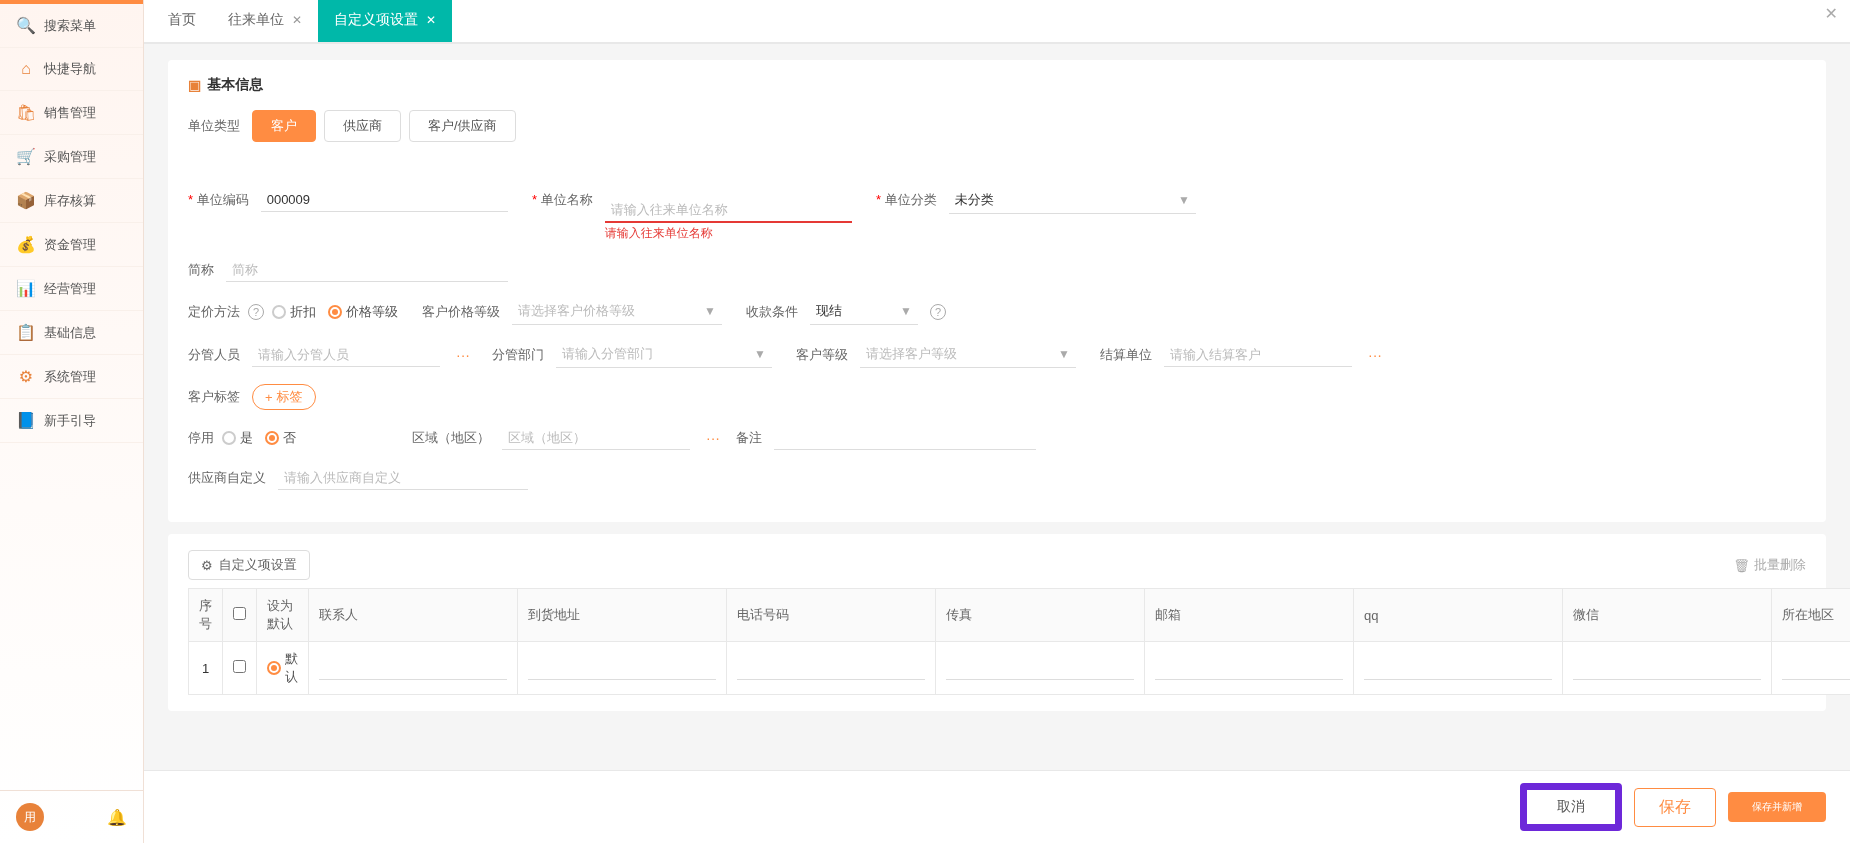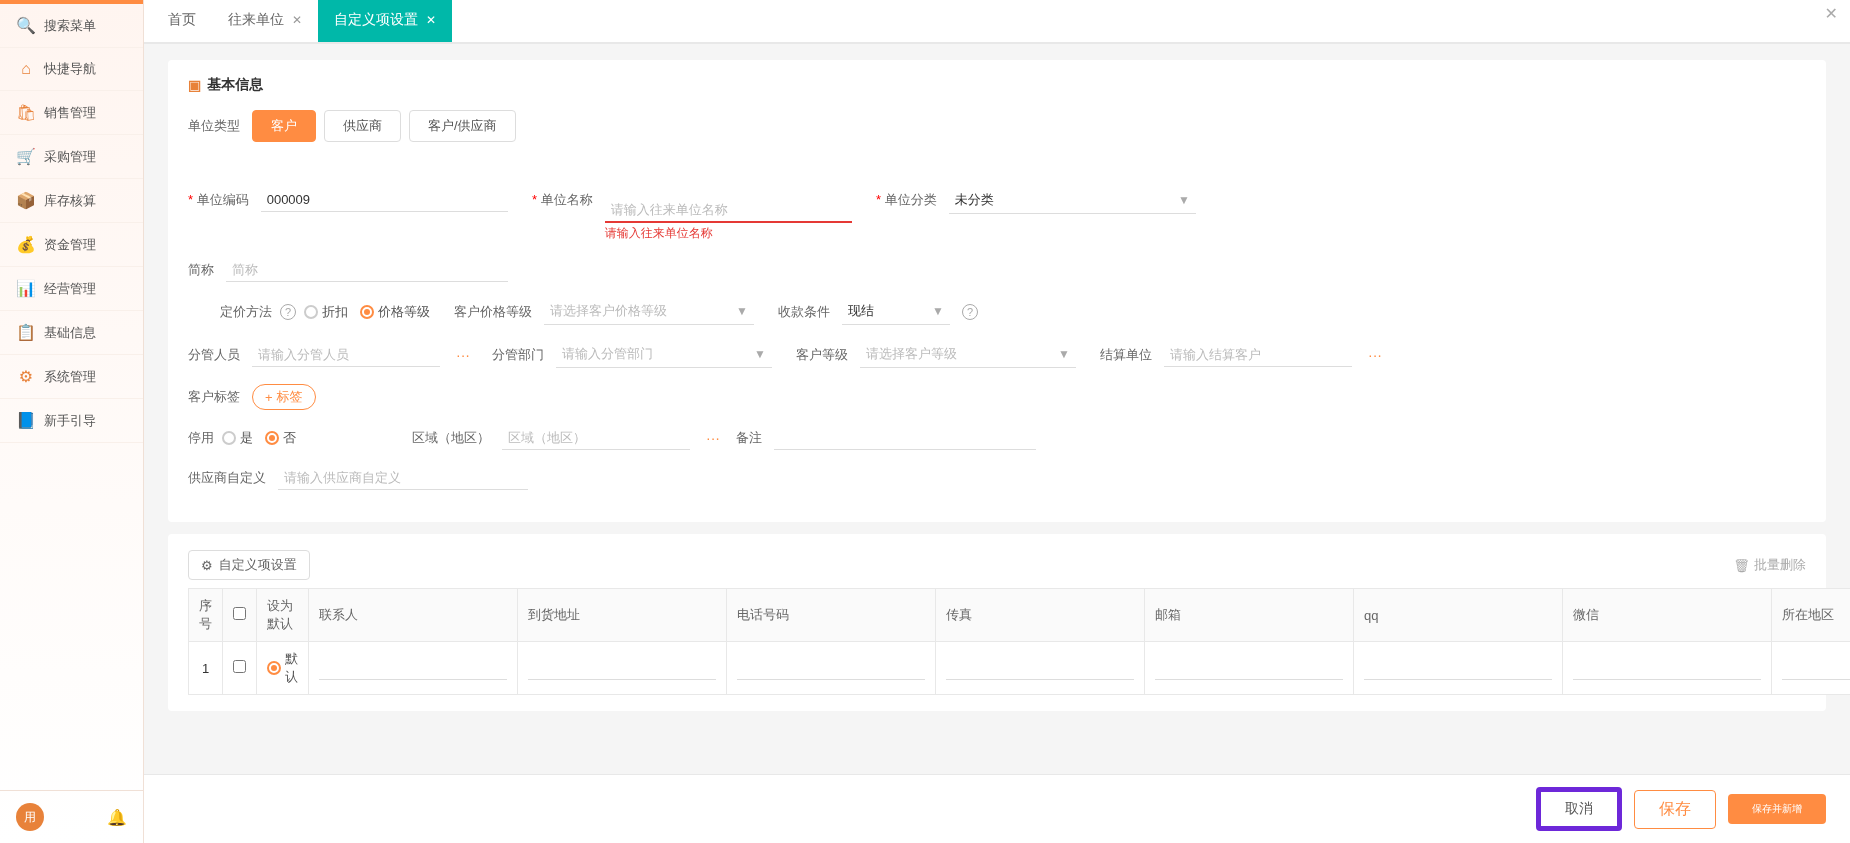--- a/index.html
+++ b/index.html
@@ -268,22 +268,22 @@
     .page-footer {
       display: flex;
       align-items: center;
       justify-content: flex-end;
       gap: 12px;
       padding: 12px 24px;
       background: #fff;
       border-top: 1px solid #e8e8e8;
     }
     .btn-cancel {
-      padding: 8px 24px;
-      border: 5px solid #6d28d9;
+      padding: 8px 30px;
+      border: 7px solid #6d28d9;
       border-radius: 4px;
       background: #fff;
       color: #555;
       font-size: 14px;
       cursor: pointer;
     }
     .btn-save {
       padding: 8px 24px;
       border: 1px solid #ff8c42;
       border-radius: 4px;
@@ -413,21 +413,21 @@
       </div>
 
       <div class="form-row">
         <div class="form-group" style="max-width: 320px;">
           <span class="form-label">简称</span>
           <input class="form-input" type="text" placeholder="简称" style="">
         </div>
       </div>
 
       <div class="form-row">
-        <div class="form-group" style="flex: none; gap: 8px; margin-left: 32px;">
+        <div class="form-group" style="flex: none; gap: 8px;">
           <span class="form-label">定价方法</span>
           <div class="help-icon">?</div>
           <div class="radio-group">
             <div class="radio-item">
               <div class="radio-circle"></div>
               <span class="radio-label">折扣</span>
             </div>
             <div class="radio-item">
               <div class="radio-circle checked"></div>
               <span class="radio-label">价格等级</span>

